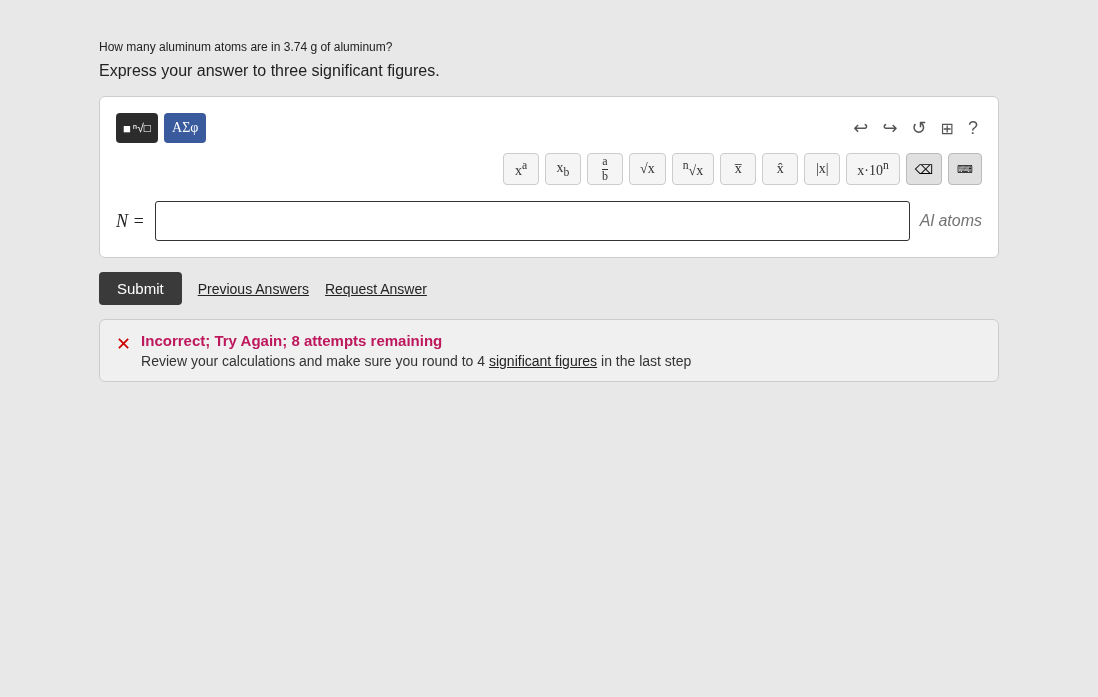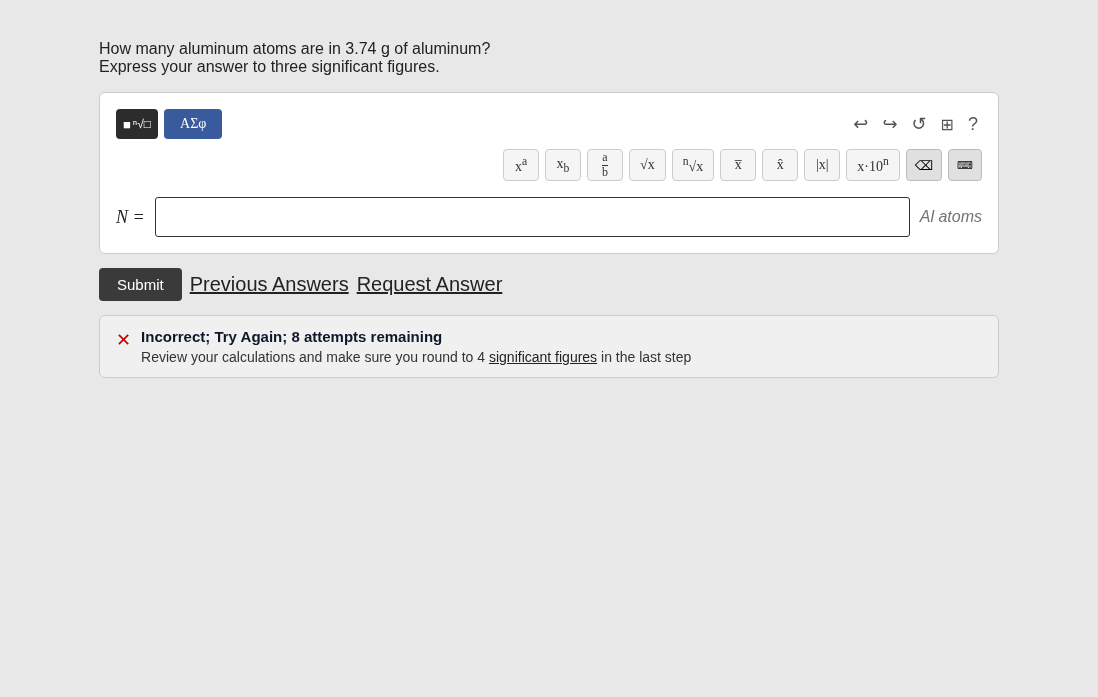--- a/index.html
+++ b/index.html
@@ -10,22 +10,23 @@
       justify-content: center;
       align-items: flex-start;
       min-height: 697px;
       padding: 40px 20px;
     }
     .page-container {
       width: 900px;
       background: #e8e8e8;
     }
     .question-text {
-      font-size: 16px;
-      color: #222;
+      font-size: 12px;
+      color: #222;
+      margin-bottom: 8px;
     }
     .instruction-text {
       font-size: 16px;
       font-weight: normal;
       color: #222;
       margin-bottom: 16px;
     }
     .answer-box {
       background: #fff;
       border: 1px solid #ccc;
@@ -50,21 +51,21 @@
       justify-content: center;
       min-width: 32px;
       height: 30px;
       color: #fff;
       font-size: 13px;
     }
     .toolbar-btn-asephi {
       background: #3a5a9e;
       border: none;
       border-radius: 4px;
-      padding: 4px 16px;
+      padding: 4px 8px;
       cursor: pointer;
       color: #fff;
       font-size: 14px;
       font-family: serif;
       height: 30px;
     }
     .toolbar-action-btn {
       background: none;
       border: none;
       cursor: pointer;
@@ -146,39 +147,39 @@
     }
     .unit-label {
       font-size: 16px;
       color: #737373;
       white-space: nowrap;
       font-style: italic;
     }
     .bottom-row {
       display: flex;
       align-items: center;
-      gap: 8px;
+      gap: 16px;
       margin-bottom: 14px;
     }
     .submit-btn {
       background: #3a3a3a;
       color: #fff;
       border: none;
       border-radius: 4px;
       padding: 8px 18px;
       font-size: 15px;
       cursor: pointer;
       font-weight: 500;
     }
     .link-btn {
       background: none;
       border: none;
       color: #222;
       text-decoration: underline;
-      font-size: 20px;
+      font-size: 14px;
       cursor: pointer;
       padding: 0;
     }
     .feedback-box {
       background: #f0f0f0;
       border: 1px solid #ccc;
       border-radius: 6px;
       padding: 12px 16px;
       display: flex;
       align-items: flex-start;
@@ -187,21 +188,21 @@
     .error-icon {
       color: #cc0000;
       font-size: 18px;
       margin-top: 1px;
       flex-shrink: 0;
     }
     .feedback-content {}
     .feedback-title {
       font-size: 15px;
       font-weight: bold;
-      color: #0f172a;
+      color: #be185d;
       margin-bottom: 4px;
     }
     .feedback-detail {
       font-size: 14px;
       color: #333;
     }
     .feedback-detail a {
       color: #222;
     }
   </style>

